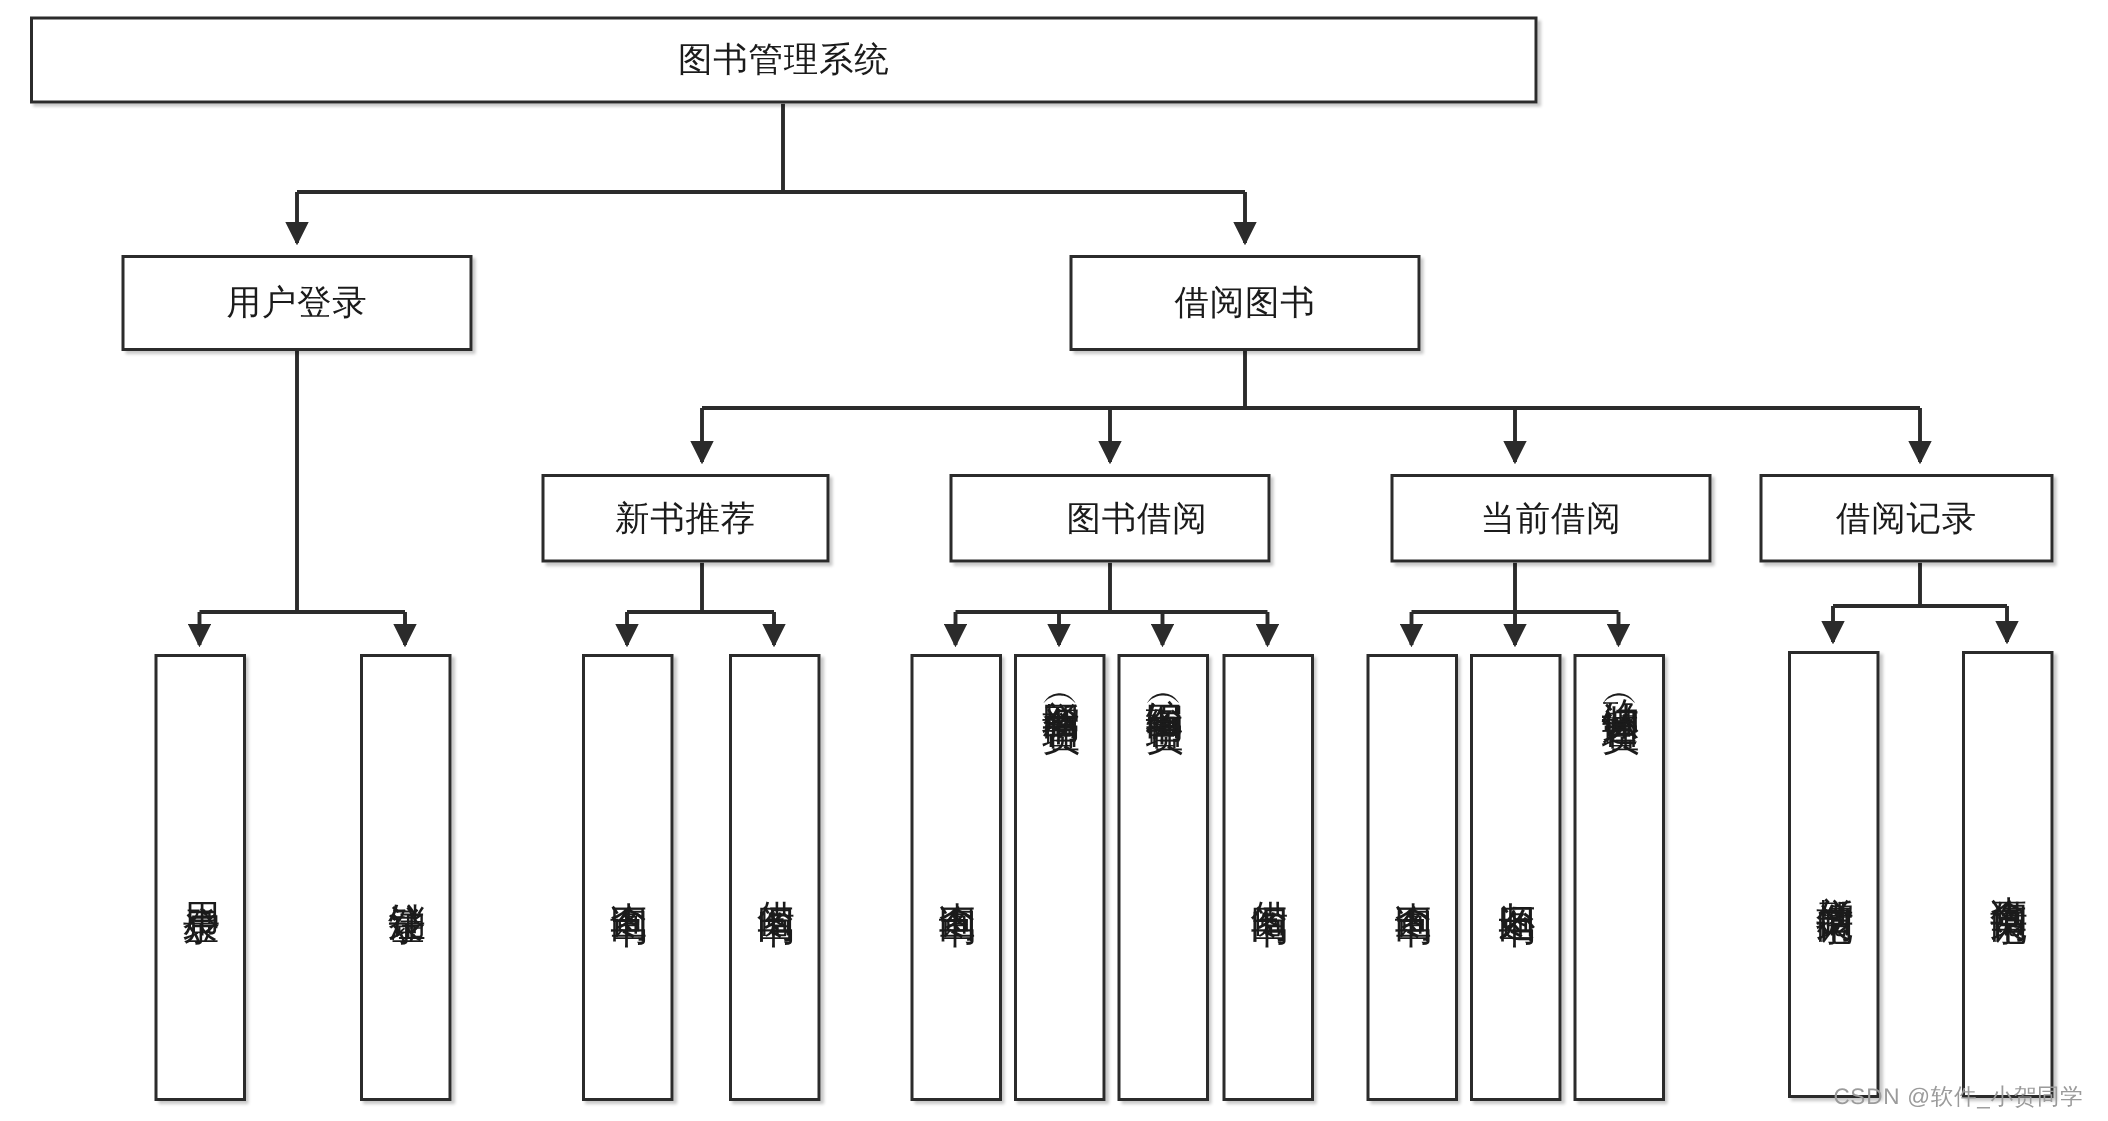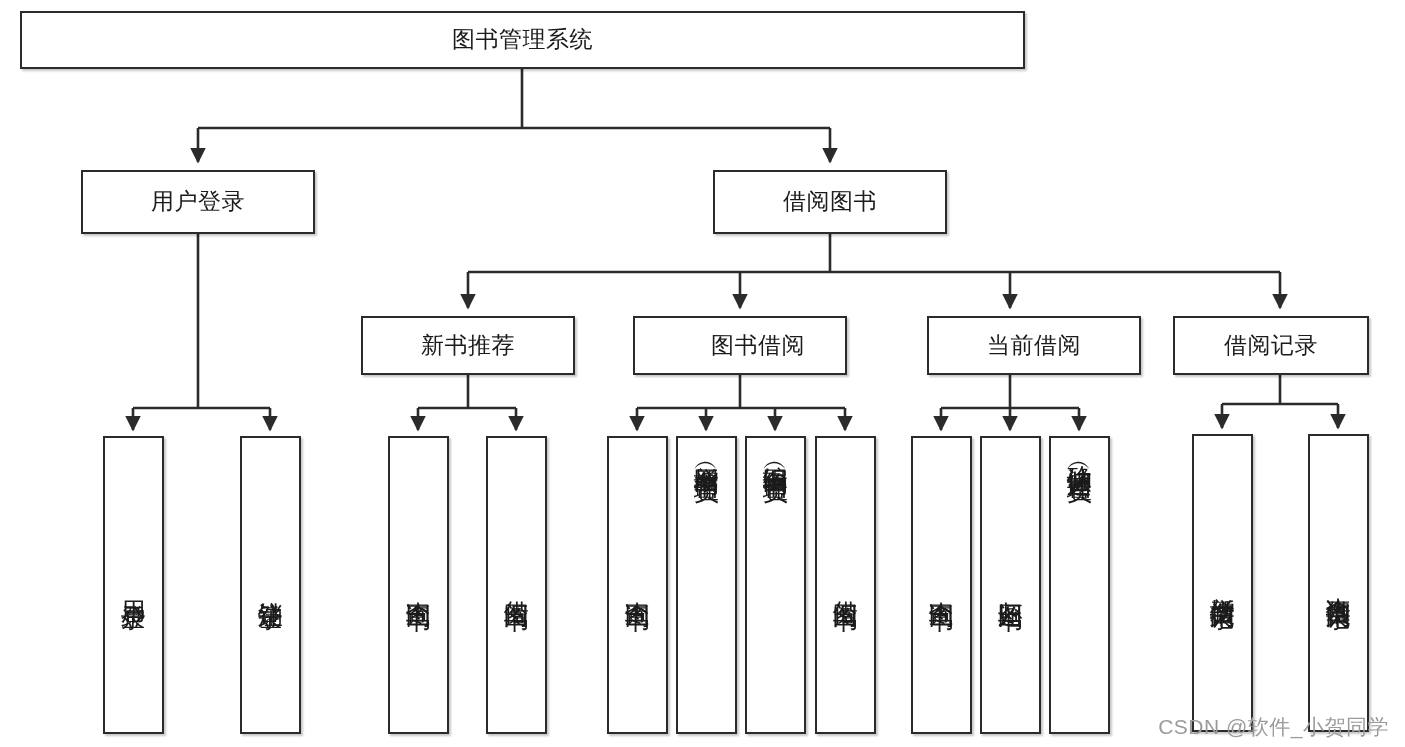--- a/index.html
+++ b/index.html
@@ -59,21 +59,21 @@
     white-space: nowrap;
   }
   .node.leaf.centered {
     align-items: center;
     padding-top: 0;
   }
   .watermark {
     position: absolute;
     right: 16px;
     bottom: 6px;
-    font-size: 21px;
+    font-size: 15px;
     color: #9b9b9b;
     white-space: nowrap;
     letter-spacing: 0.5px;
   }
 </style>
 </head>
 <body>
 
 <div id="diagram-root">
 
@@ -131,21 +131,21 @@
     <span class="label-h">图书管理系统</span>
   </div>
 
   <div class="node" style="left:81px; top:170px; width:234px; height:64px;">
     <span class="label-h">用户登录</span>
   </div>
   <div class="node" style="left:713px; top:170px; width:234px; height:64px;">
     <span class="label-h">借阅图书</span>
   </div>
 
-  <div class="node" style="left:361px; top:316px; width:214px; height:59px;">
+  <div class="node" style="left:361px; top:316px; width:192px; height:59px;">
     <span class="label-h">新书推荐</span>
   </div>
   <div class="node" style="left:633px; top:316px; width:214px; height:59px;padding-left:36px;">
     <span class="label-h">图书借阅</span>
   </div>
   <div class="node" style="left:903px; top:316px; width:214px; height:59px;margin-left:24px;">
     <span class="label-h">当前借阅</span>
   </div>
   <div class="node" style="left:1173px; top:316px; width:196px; height:59px;">
     <span class="label-h">借阅记录</span>

